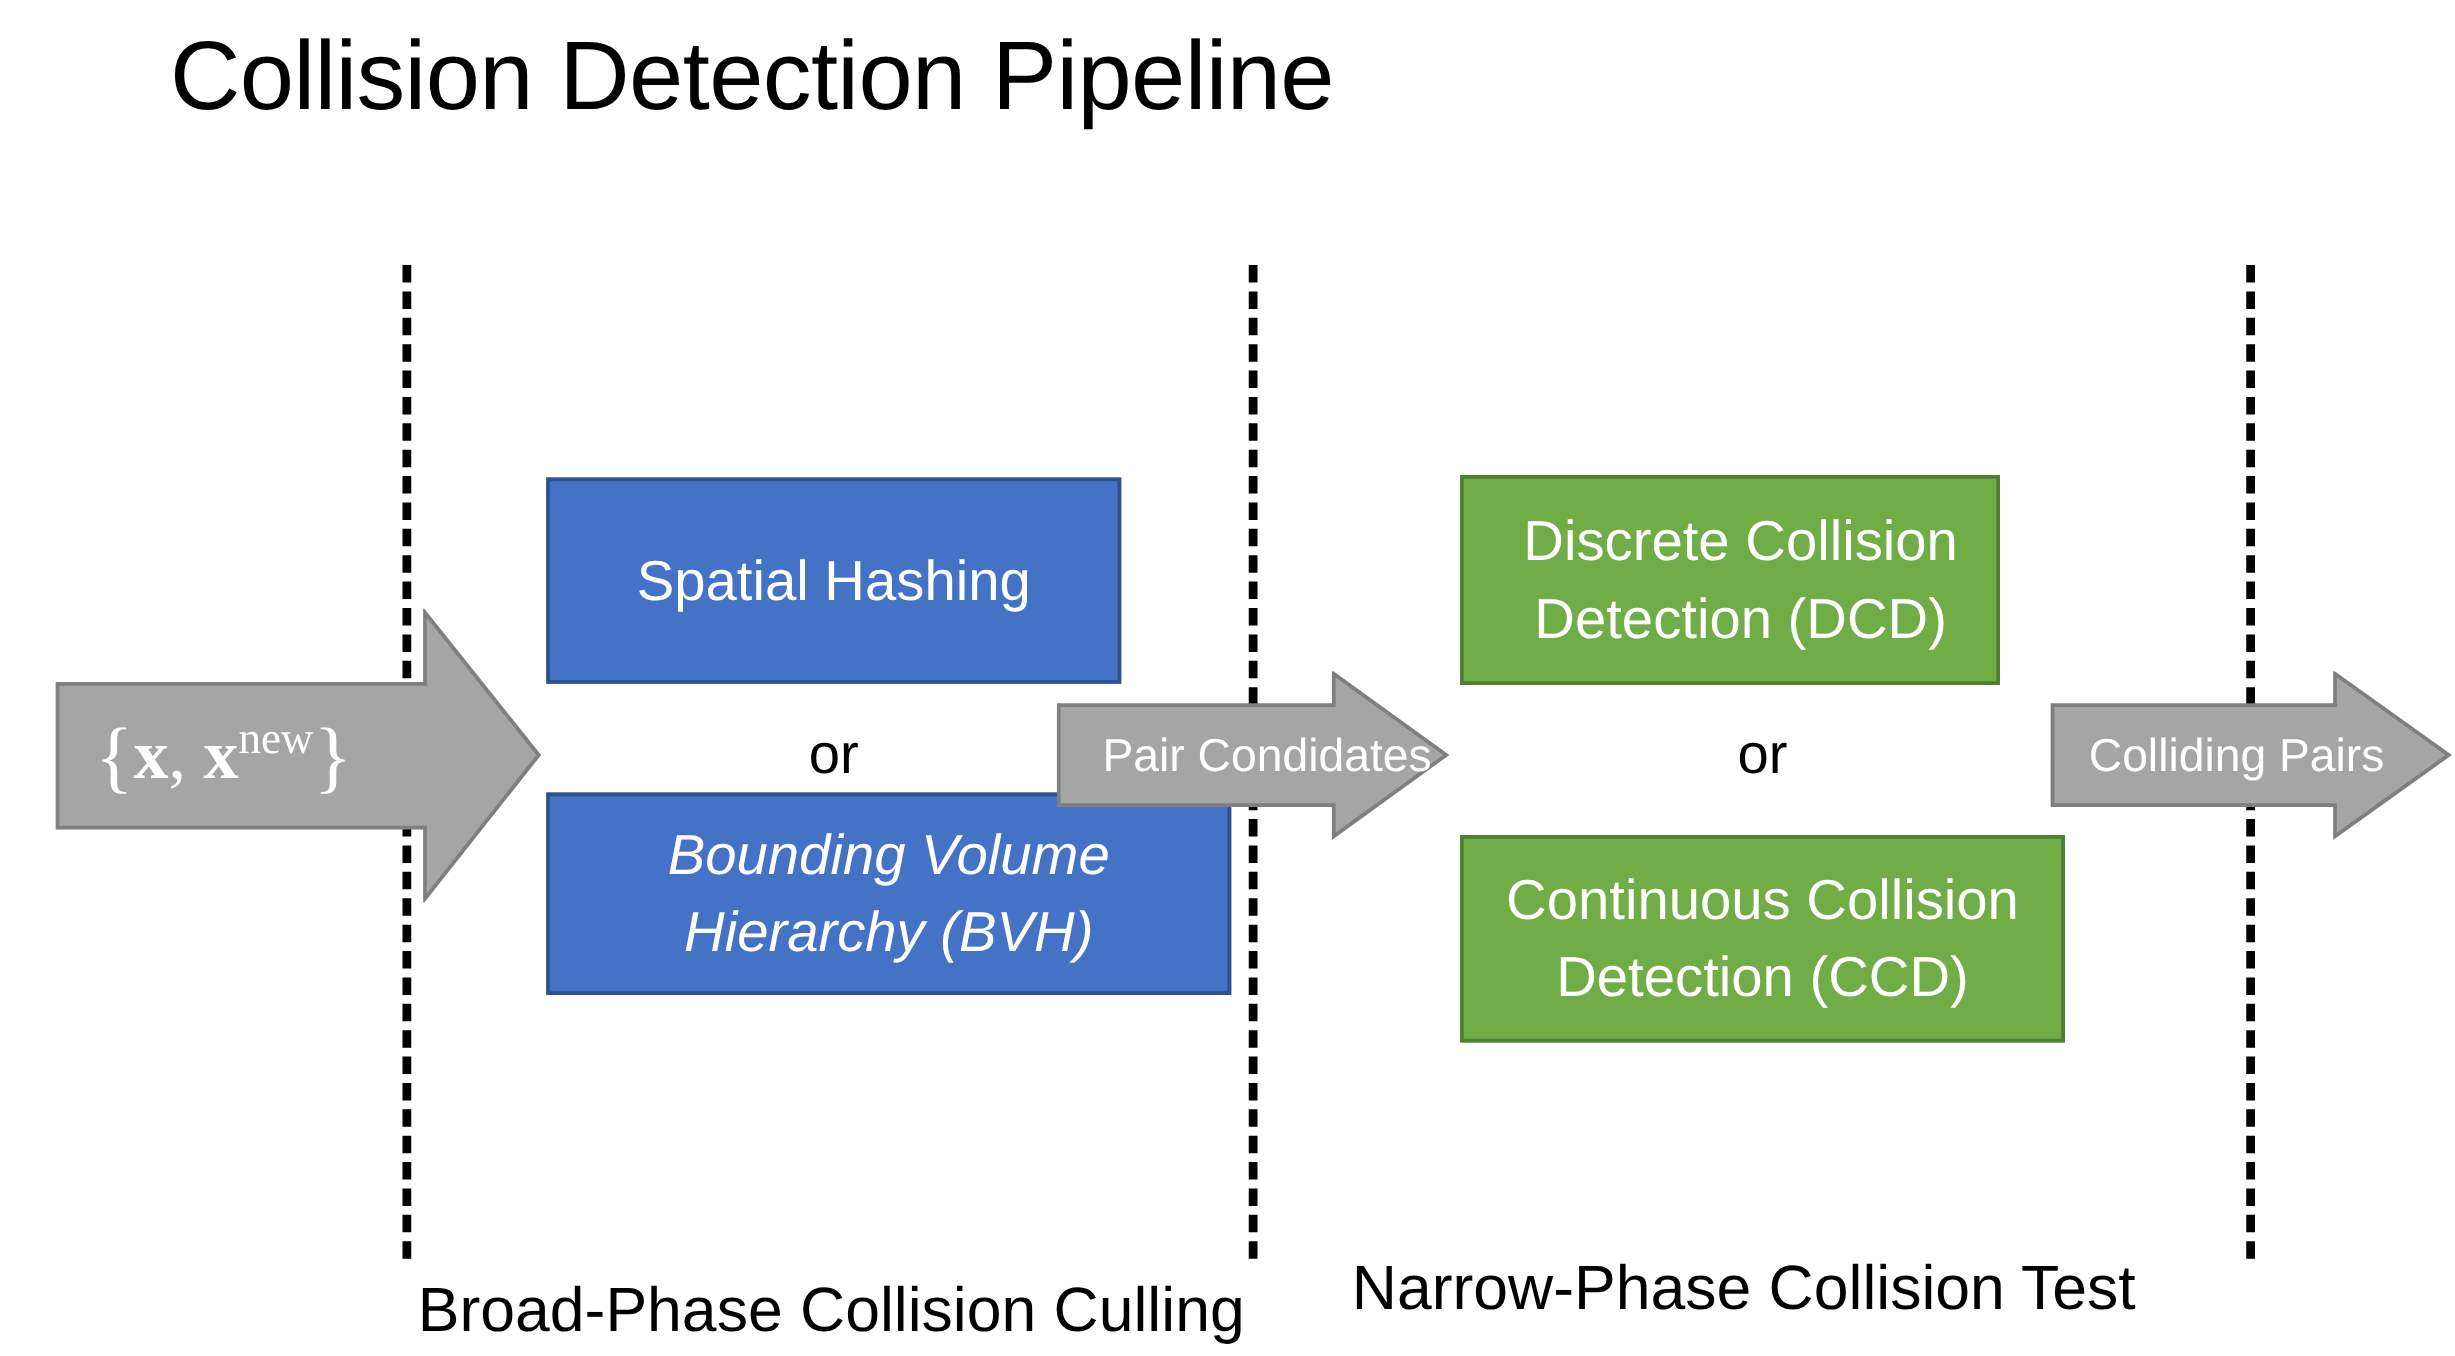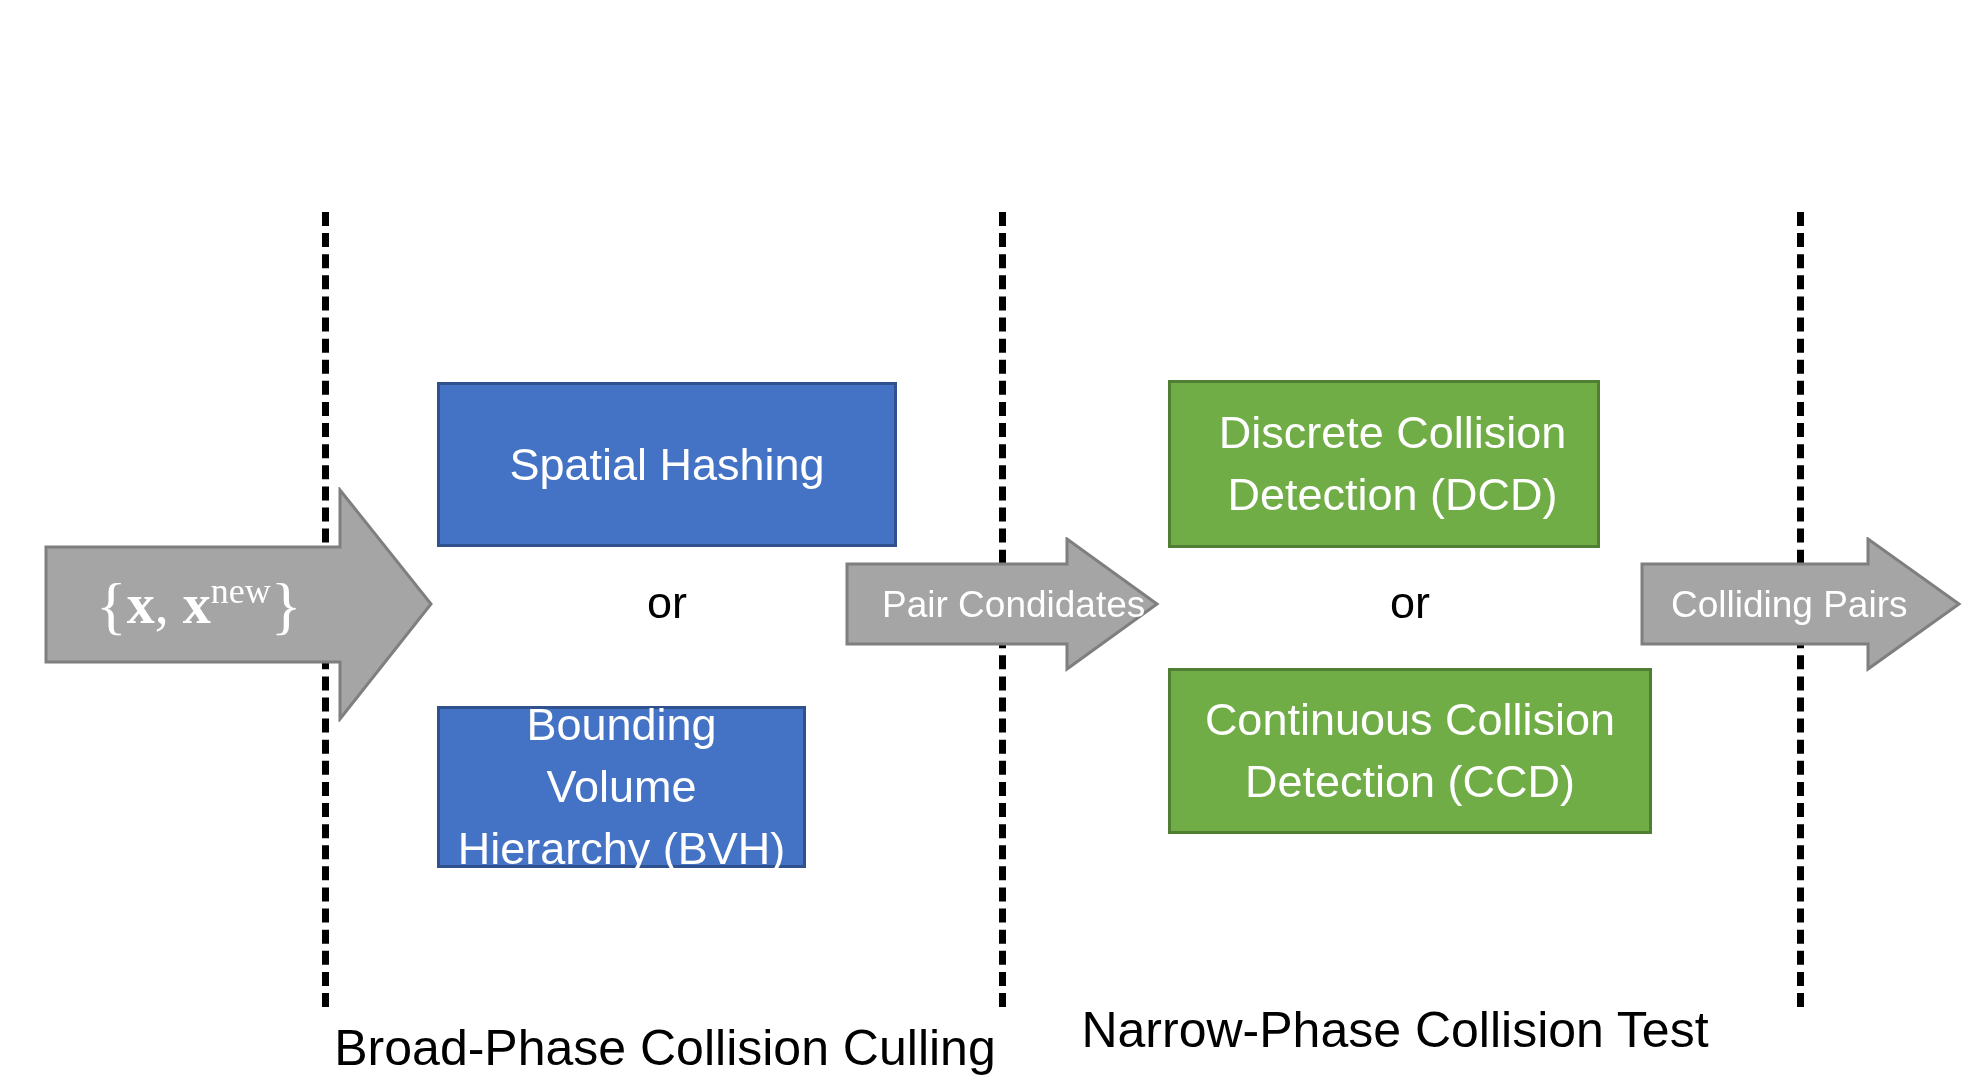--- a/index.html
+++ b/index.html
@@ -120,43 +120,44 @@
     color: #000000;
     white-space: nowrap;
     text-align: center;
   }
 </style>
 </head>
 <body>
 
 <div id="canvas">
 
+  <div id="title">Collision Detection Pipeline</div>
 
   <div class="divider" style="left:322px;"></div>
   <div class="divider" style="left:999px;"></div>
   <div class="divider" style="left:1797px;"></div>
 
   <div class="arrow" style="left:44px; top:487px; width:390px; height:235px;">
     <svg width="390" height="235" viewBox="0 0 390 235" xmlns="http://www.w3.org/2000/svg">
       <polygon points="2,60 296,60 296,3 387,117 296,232 296,175 2,175" fill="#A5A5A5" stroke="#7F7F7F" stroke-width="3"></polygon>
     </svg>
-    <div class="arrow-text" style="justify-content:flex-start; padding-left:52px;">
+    <div class="arrow-text" style="justify-content:flex-start; padding-left:32px;">
       <span class="math-label">
         <span class="brace">{</span><span class="vecx">x</span><span>, </span><span class="vecx">x</span><span class="sup">new</span><span class="brace">}</span>
       </span>
     </div>
   </div>
 
   <div class="proc-box blue" style="left:437px; top:382px; width:460px; height:165px;align-items:center;">
     <span>Spatial Hashing</span>
   </div>
 
   <div class="or-label" style="left:437px; top:578px; width:460px;">or</div>
 
-  <div class="proc-box blue" style="left:437px; top:706px; width:369px; height:162px;">
+  <div class="proc-box blue" style="left:437px; top:634px; width:548px; height:162px;font-style:italic;">
     <span>Bounding Volume Hierarchy (BVH)</span>
   </div>
 
   <div class="arrow" style="left:845px; top:537px; width:315px; height:135px;">
     <svg width="315" height="135" viewBox="0 0 315 135" xmlns="http://www.w3.org/2000/svg">
       <polygon points="2,27 222,27 222,2 312,67 222,132 222,107 2,107" fill="#A5A5A5" stroke="#7F7F7F" stroke-width="3"></polygon>
     </svg>
     <div class="arrow-text" style="justify-content:flex-start; padding-left:37px;">
       <span class="arrow-label">Pair Condidates</span>
     </div>

